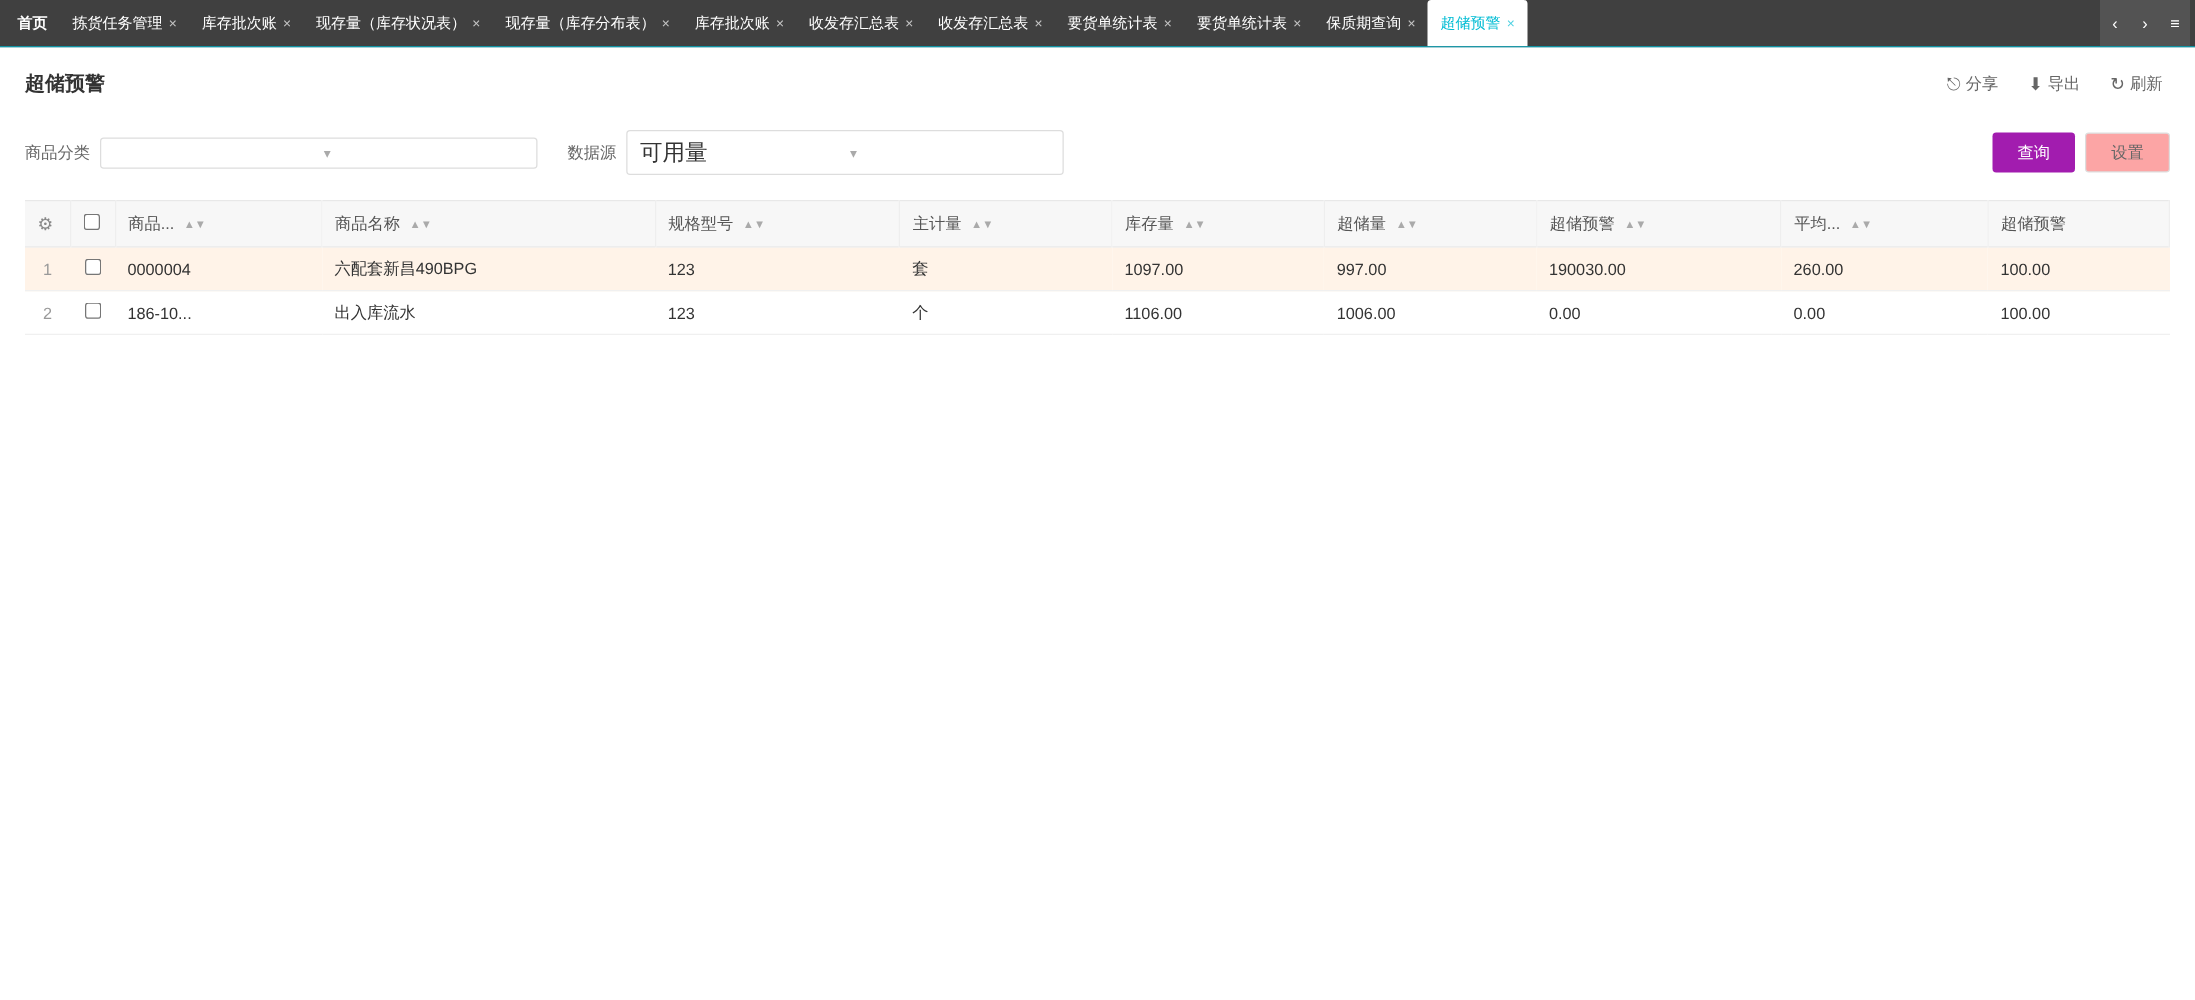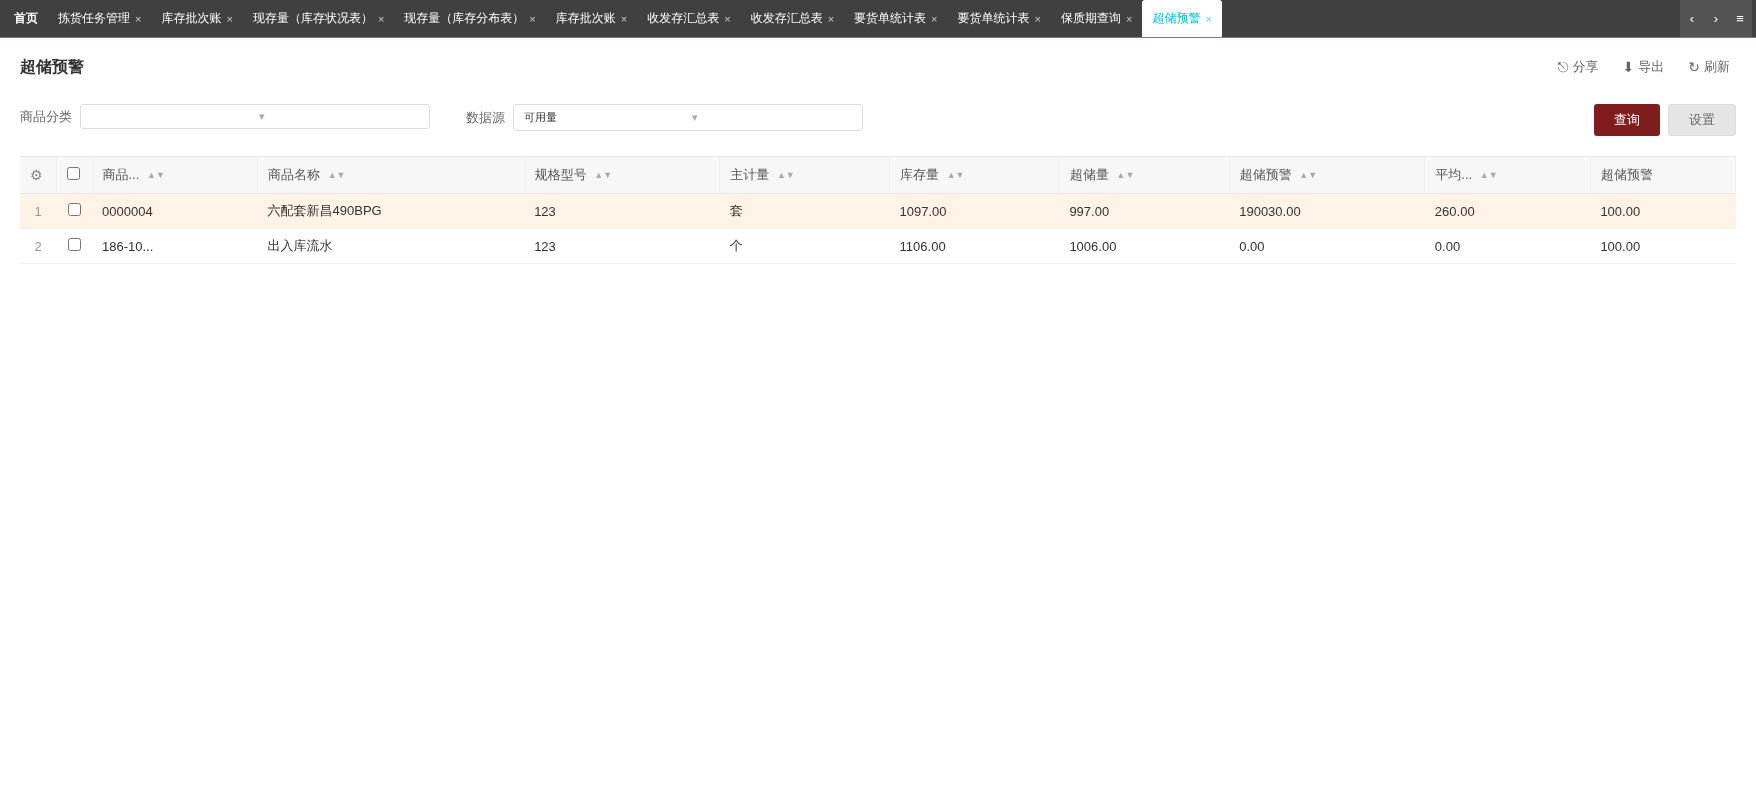--- a/index.html
+++ b/index.html
@@ -81,22 +81,22 @@
       color: #666;
       cursor: pointer;
       background: none;
       border: none;
       padding: 4px 6px;
     }
 
     
     .filter-bar {
       display: flex;
-      align-items: flex-start;
-      gap: 36px;
+      align-items: center;
+      gap: 24px;
       margin-bottom: 12px;
       padding: 8px 0;
     }
     .filter-group {
       display: flex;
       align-items: center;
       gap: 8px;
     }
     .filter-label {
       color: #666;
@@ -107,41 +107,41 @@
       display: flex;
       align-items: center;
       border: 1px solid #ddd;
       border-radius: 3px;
       padding: 5px 10px;
       min-width: 200px;
       background: #fff;
       cursor: pointer;
       position: relative;
     }
-    .filter-select span { flex: 1; color: #999; font-size: 11px; }
+    .filter-select span { flex: 1; color: #999; font-size: 18px; }
     .filter-select .arrow { color: #aaa; font-size: 11px; margin-left: 8px; }
     .filter-select-wide { min-width: 350px; }
     .datasource-value { color: #333 !important; }
 
     .filter-actions {
       margin-left: auto;
       display: flex;
       gap: 8px;
     }
     .btn-query {
-      background: #7f1d1d;
+      background: #a21caf;
       color: #fff;
       border: none;
       border-radius: 3px;
       padding: 6px 20px;
       cursor: pointer;
       font-size: 13px;
     }
     .btn-set {
-      background: #e5e5e5;
+      background: #fca5a5;
       color: #666;
       border: 1px solid #ddd;
       border-radius: 3px;
       padding: 6px 20px;
       cursor: pointer;
       font-size: 13px;
     }
 
     
     .table-container {

